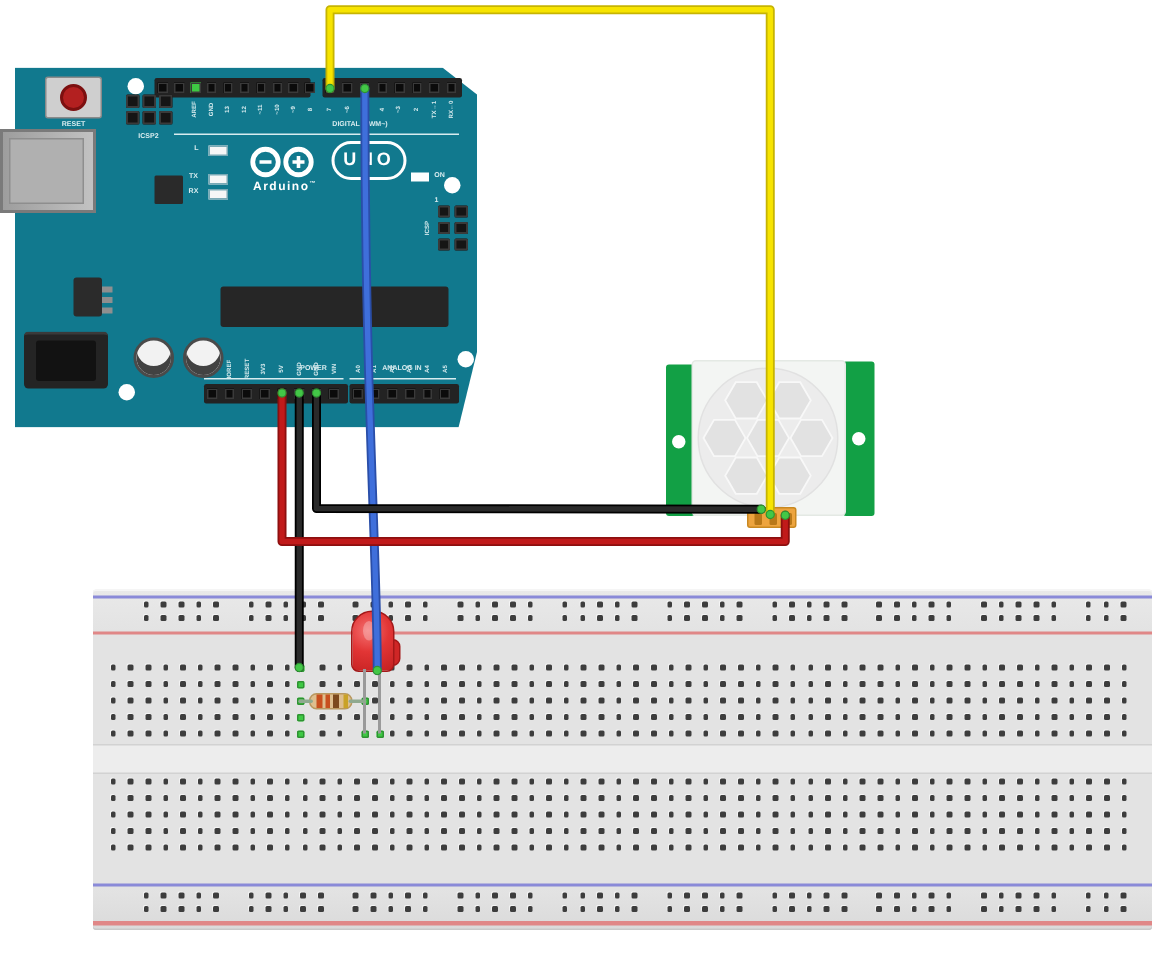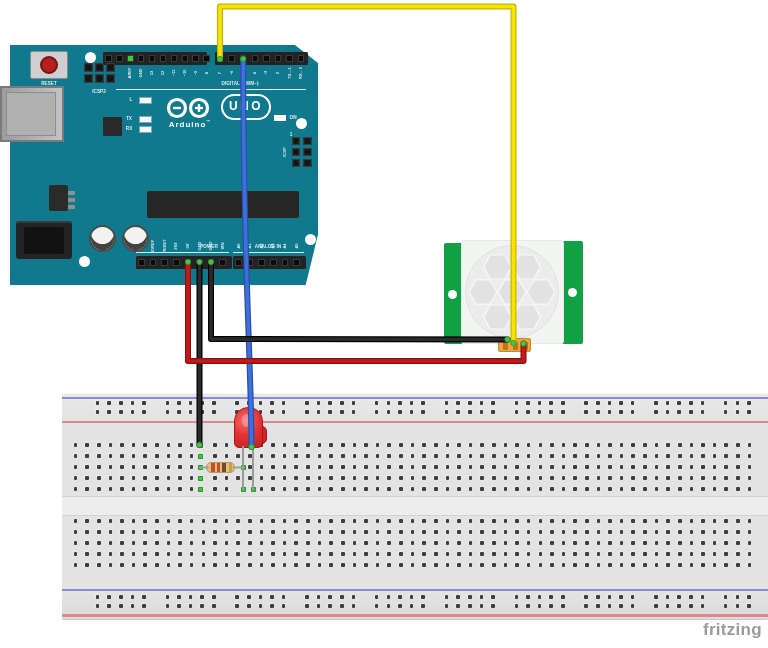--- a/index.html
+++ b/index.html
@@ -1087,14 +1087,13 @@
         <circle cx="199.5" cy="262" r="2.7" class="conn-dot"></circle>
         <circle cx="211" cy="262" r="2.7" class="conn-dot"></circle>
         <circle cx="507.5" cy="339.5" r="2.7" class="conn-dot"></circle>
         <circle cx="513.5" cy="343" r="2.7" class="conn-dot"></circle>
         <circle cx="523.5" cy="343.5" r="2.7" class="conn-dot"></circle>
         <circle cx="199.5" cy="445" r="2.7" class="conn-dot"></circle>
         <circle cx="251.5" cy="447" r="2.7" class="conn-dot"></circle>
       </g>
   </svg>
 
-  <div id="watermark">fritzing</div>
 </div>
 
 </body></html>

